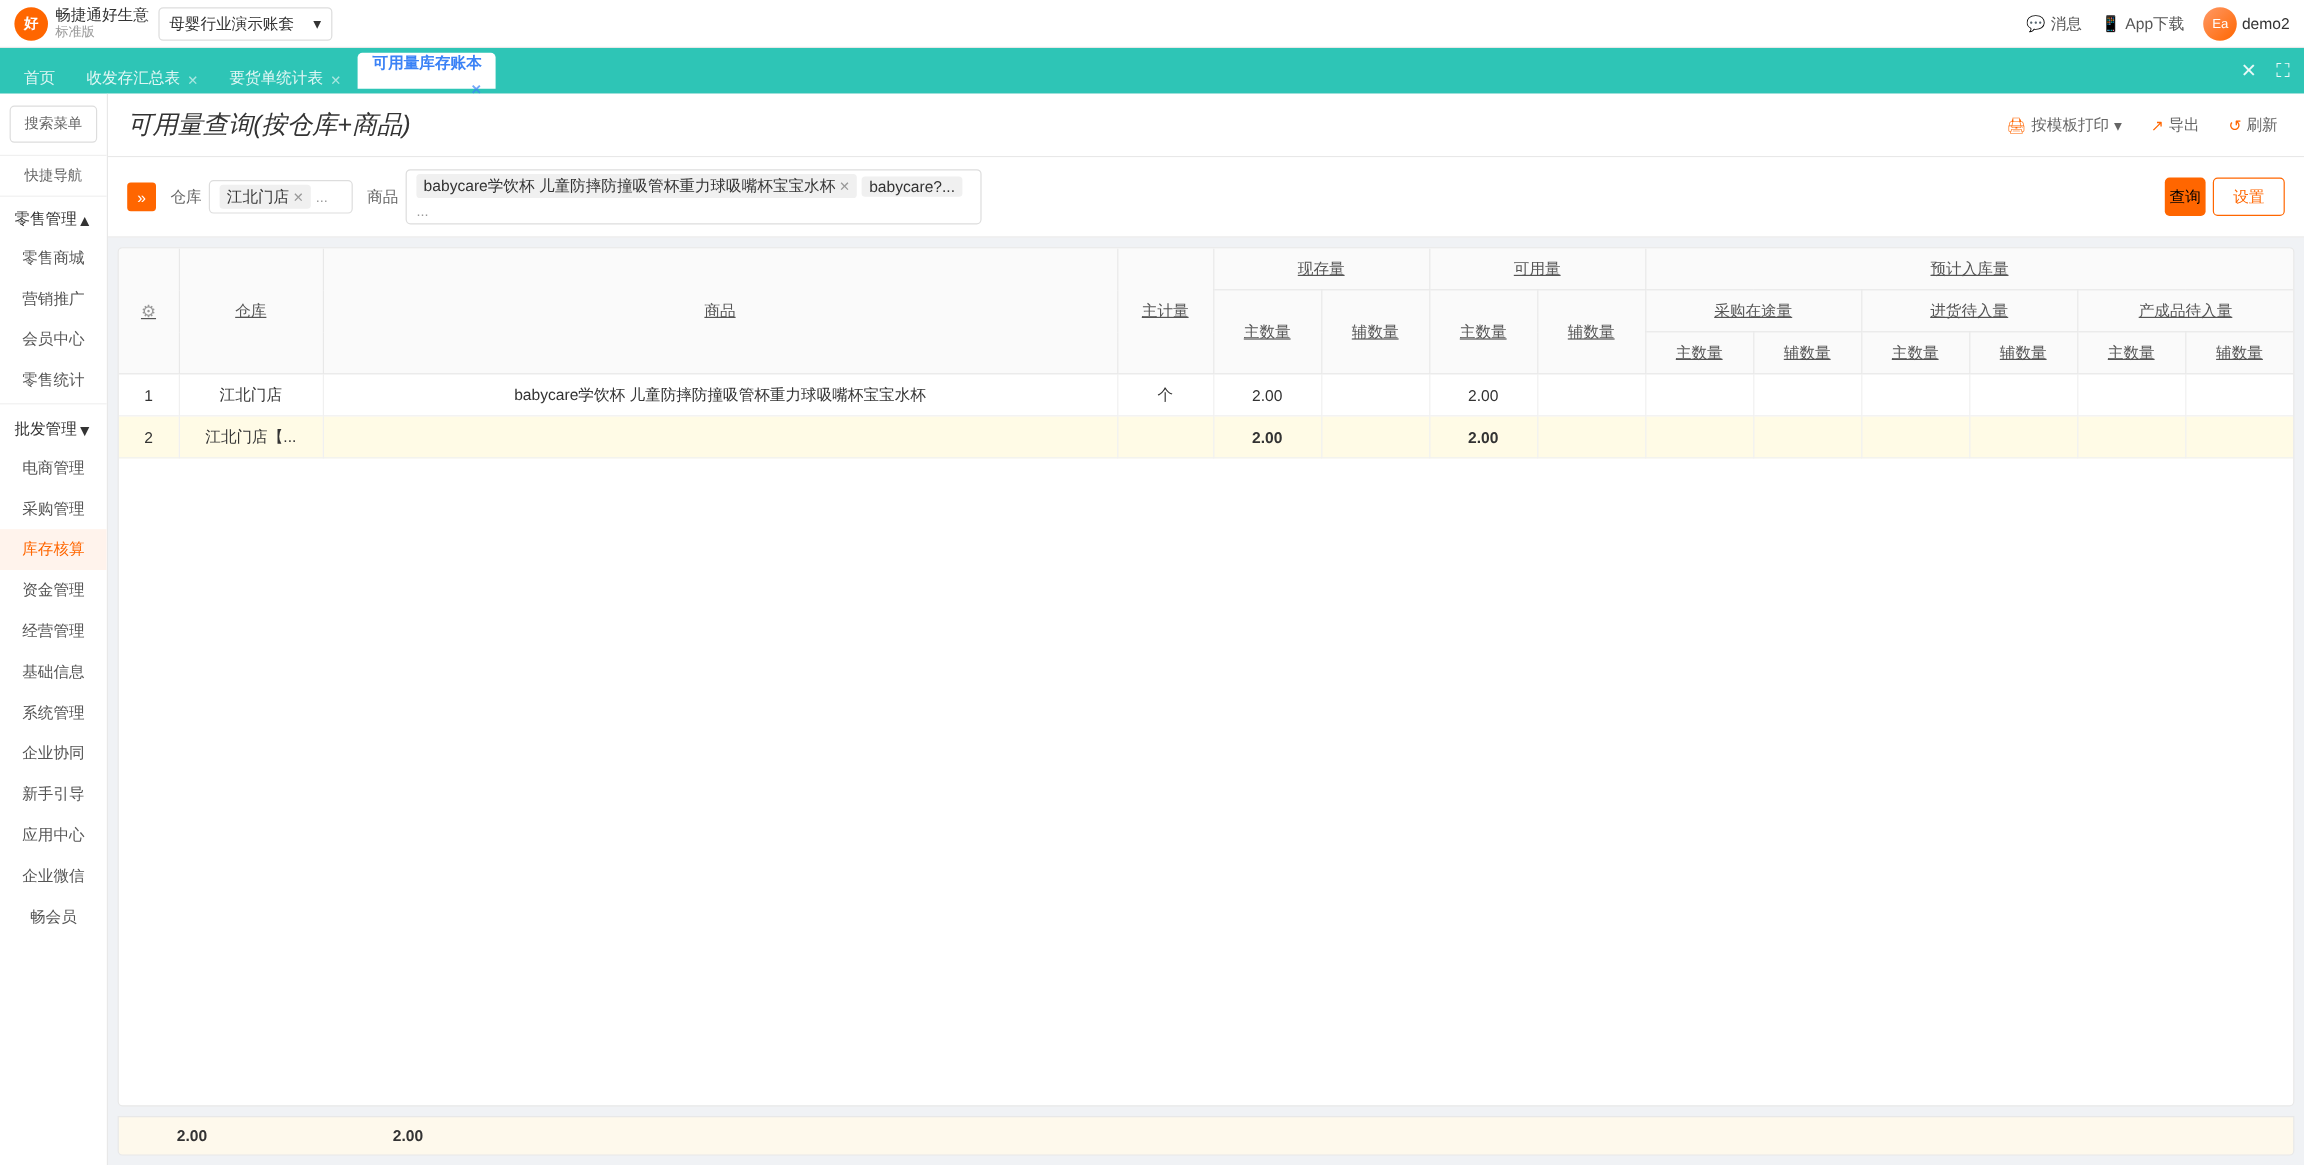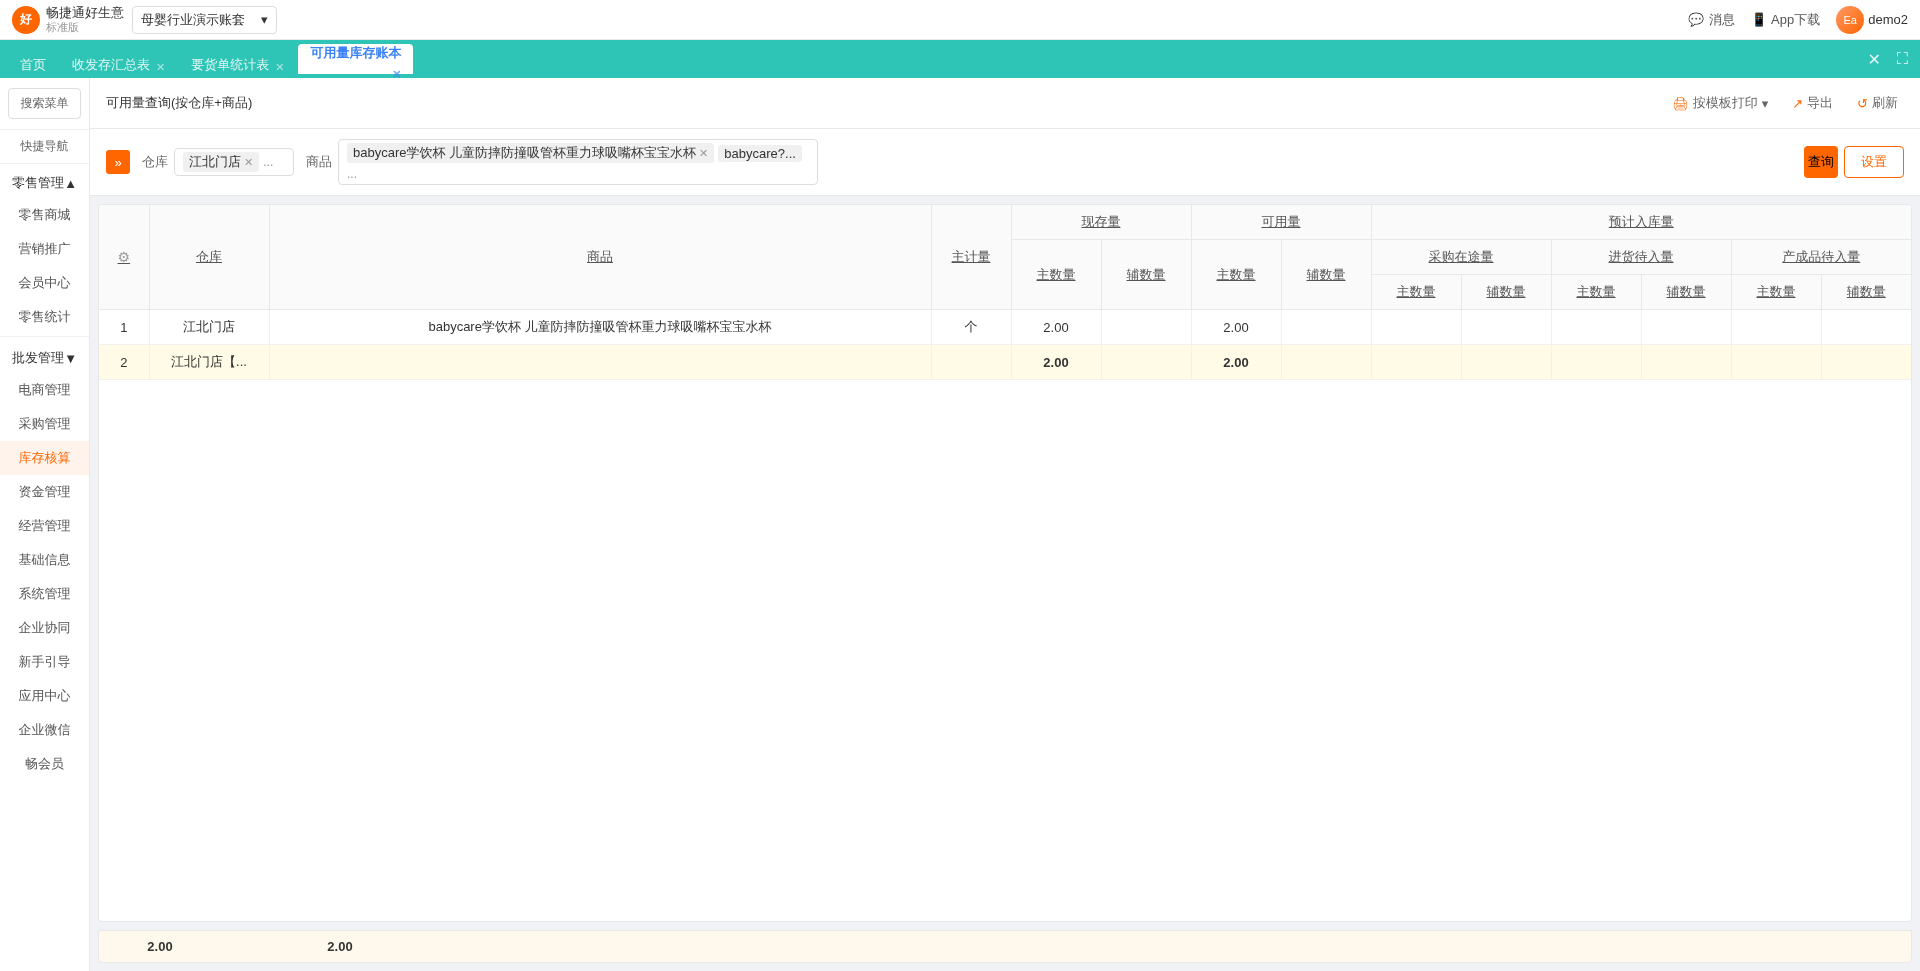--- a/index.html
+++ b/index.html
@@ -137,23 +137,24 @@
       border-bottom: 1px solid #e8e8e8;
       flex-shrink: 0;
     }
     .page-title-row {
       display: flex;
       align-items: center;
       justify-content: space-between;
       margin-bottom: 12px;
     }
     .page-title {
-      font-size: 13px;
+      font-size: 21px;
       font-weight: 500;
       color: #333;
+      font-style: italic;
     }
     .page-actions { display: flex; align-items: center; gap: 12px; }
     .page-action-btn {
       display: flex;
       align-items: center;
       gap: 4px;
       color: #666;
       font-size: 13px;
       cursor: pointer;
       padding: 4px 6px;

